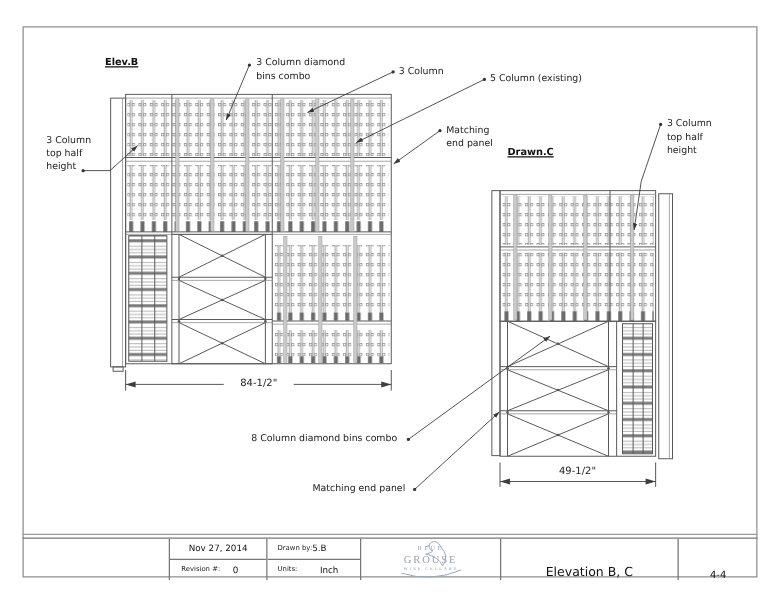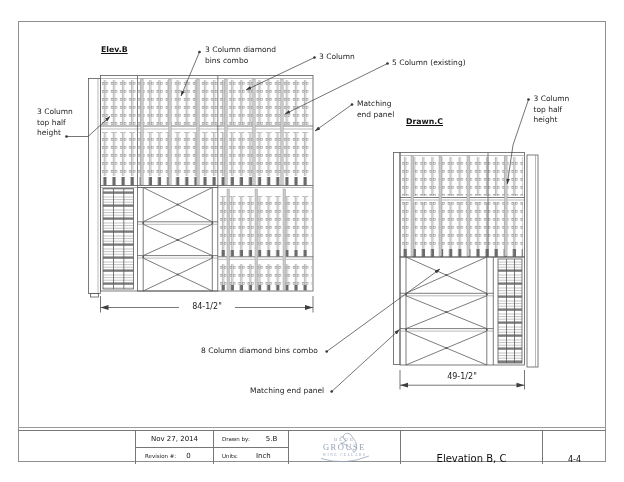--- a/index.html
+++ b/index.html
@@ -237,21 +237,21 @@
     <circle cx="66.5" cy="136.5" r="1.3" fill="#333" stroke="none"></circle>
     <polyline points="528.5,99.5 513,145 507.3,184" marker-end="url(#arw)"></polyline>
     <circle cx="528.5" cy="99.5" r="1.3" fill="#333" stroke="none"></circle>
     <polyline points="326.7,351.5 440,269" marker-end="url(#arw)"></polyline>
     <circle cx="326.7" cy="351.5" r="1.3" fill="#333" stroke="none"></circle>
     <polyline points="331.7,391.5 399.5,329.5" marker-end="url(#arw)"></polyline>
     <circle cx="331.7" cy="391.5" r="1.3" fill="#333" stroke="none"></circle>
   </g>
 </svg>
 
-<div class="elev-title" style="left:101px;top:45px">Elev.B</div>
+<div class="elev-title" style="left:84px;top:45px">Elev.B</div>
 
 <div class="elev-title" style="left:406px;top:117px">Drawn.C</div>
 
 <div class="ann" style="left:205px;top:45px">
   <span>3 Column diamond</span>
   <span>bins combo</span>
 </div>
 
 <div class="ann" style="left:319px;top:52px">
   <span>3 Column</span>
@@ -299,21 +299,21 @@
     <div class="tb-row top">
       <div class="tb-date">Nov 27, 2014</div>
     </div>
     <div class="tb-row" style="padding-left:9px;gap:10px">
       <span class="tb-label">Revision #:</span>
       <span class="tb-val">0</span>
     </div>
   </div>
 
   <div class="tb-cell" style="left:195px;width:75px">
-    <div class="tb-row top" style="padding-left:8px;gap:16px">
+    <div class="tb-row top" style="padding-left:8px;gap:0">
       <span class="tb-label">Drawn by:</span>
       <span class="tb-val">5.B</span>
     </div>
     <div class="tb-row" style="padding-left:8px;gap:18px">
       <span class="tb-label">Units:</span>
       <span class="tb-val">Inch</span>
     </div>
   </div>
 
   <div class="tb-cell" style="left:270px;width:112px">

